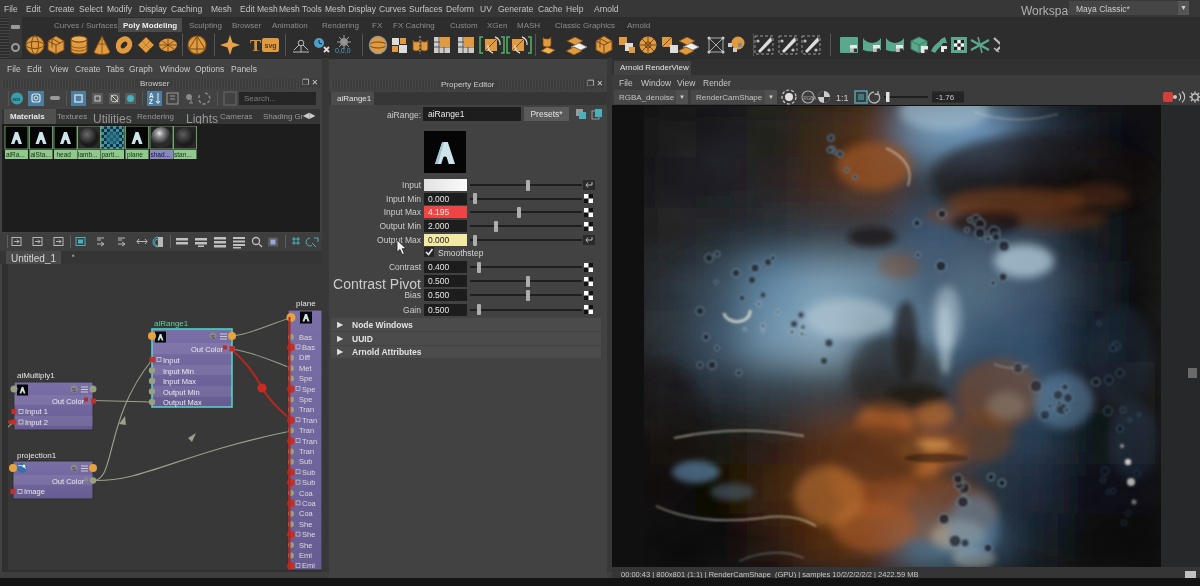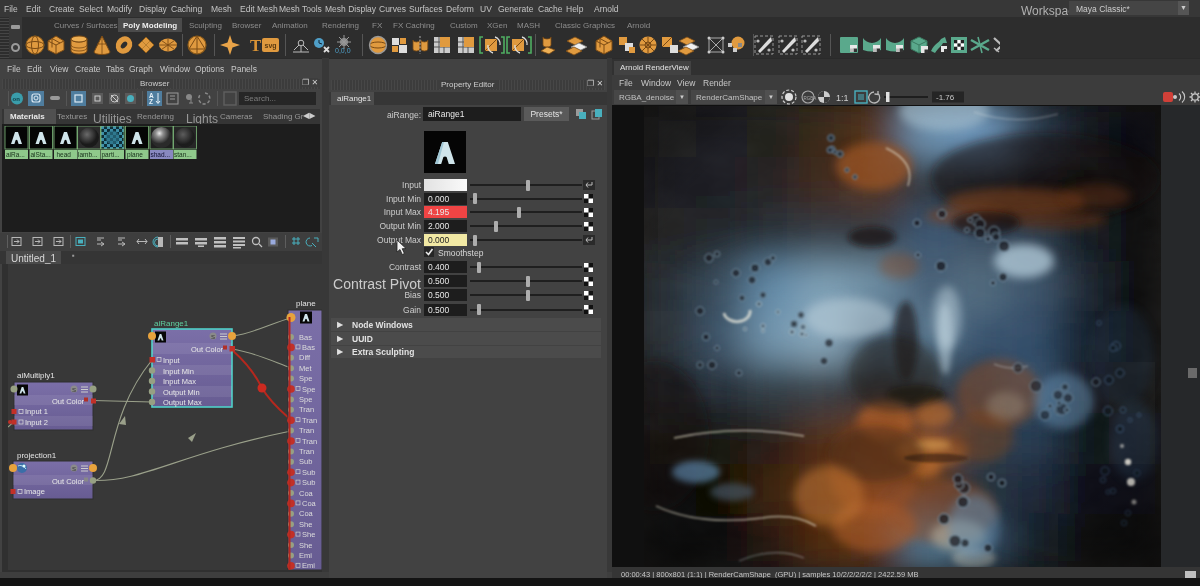--- a/index.html
+++ b/index.html
@@ -761,21 +761,21 @@
     </svg>
 <span class="txt" style="left:438px;top:248px;font-size:8.5px;color:#d8d8d8;">Smoothstep</span>
 <div class="abs" style="left:331px;top:318px;width:270px;height:12.5px;background:#4b4b4b;"></div>
 <div class="abs" style="left:331px;top:332px;width:270px;height:12.5px;background:#4b4b4b;"></div>
 <div class="abs" style="left:331px;top:345.5px;width:270px;height:12.5px;background:#4b4b4b;"></div>
 <span class="txt" style="left:337px;top:320px;font-size:8px;color:#e0e0e0;">▶</span>
     <span class="txt seclbl" style="left:352px;top:320px;font-size:8.5px;">Node Windows</span>
 <span class="txt" style="left:337px;top:334px;font-size:8px;color:#e0e0e0;">▶</span>
     <span class="txt seclbl" style="left:352px;top:334px;font-size:8.5px;">UUID</span>
 <span class="txt" style="left:337px;top:347px;font-size:8px;color:#e0e0e0;">▶</span>
-    <span class="txt seclbl" style="left:352px;top:347px;font-size:8.5px;">Extra Sculpting</span>
+    <span class="txt seclbl" style="left:352px;top:347px;font-size:8.5px;">Arnold Attributes</span>
 <svg class="abs" style="left:396px;top:240px" width="12" height="16" viewBox="0 0 12 16">
       <path d="M1,0 L1,12 L4,9.5 L6.2,14.5 L8.4,13.5 L6.2,8.7 L10,8.5 Z" fill="#f2f2f2" stroke="#222" stroke-width="0.8"></path>
     </svg>
 
 <div class="abs" style="left:612px;top:58px;width:588px;height:528px;background:#3c3c3c;border-top:1px solid #2a2a2a;"></div>
 <div class="abs" style="left:612px;top:59px;width:588px;height:16px;background:#313131;"></div>
 <div class="abs" style="left:614px;top:61px;width:77px;height:14px;background:#424242;"></div>
 <span class="txt" style="left:620px;top:63px;font-size:8px;color:#e2e2e2;">Arnold RenderView</span>
 <span class="txt" style="left:619px;top:78px;font-size:8.5px;color:#c8c8c8;">File</span>
 <span class="txt" style="left:641px;top:78px;font-size:8.5px;color:#c8c8c8;">Window</span>

